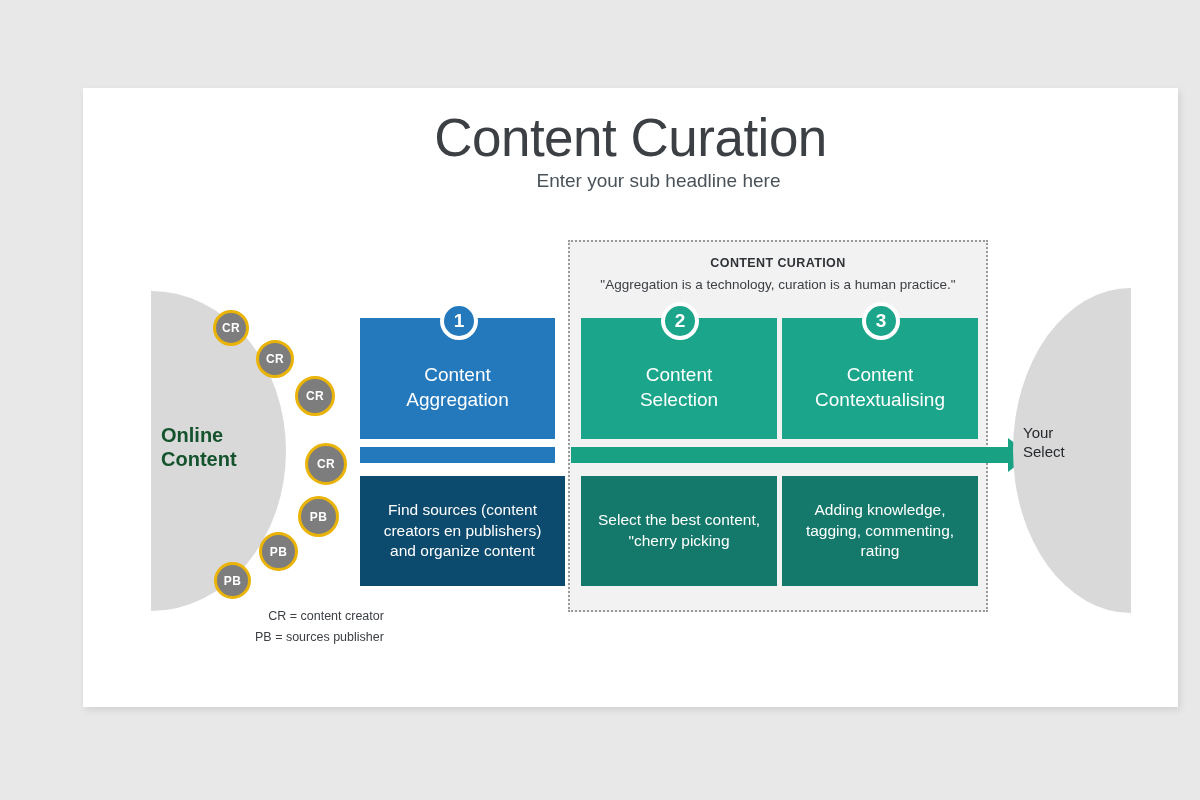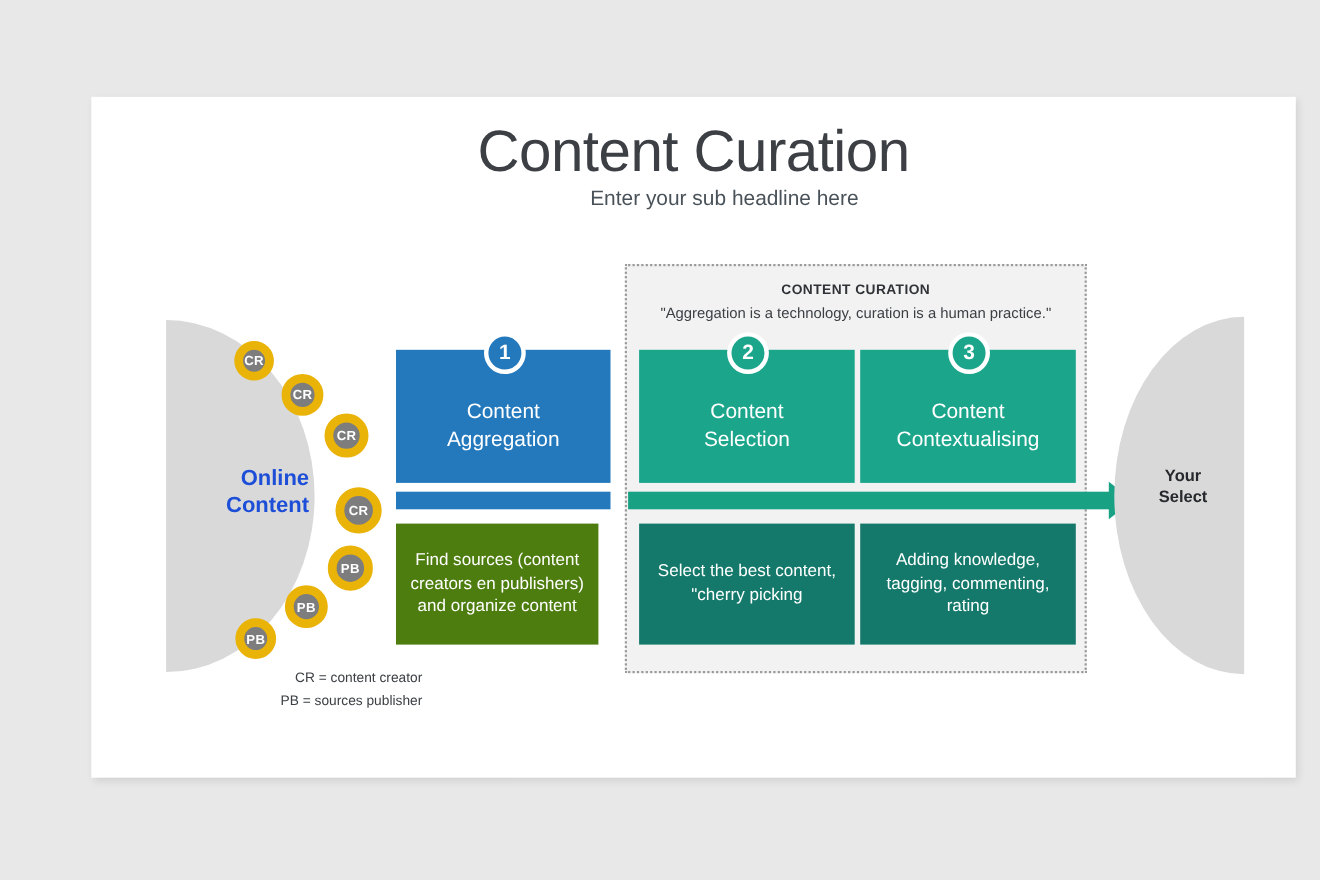--- a/index.html
+++ b/index.html
@@ -93,33 +93,33 @@
     width: 135px;
     height: 320px;
     background: #d9d9d9;
     border-radius: 0 100% 100% 0 / 0 50% 50% 0;
   }
   #left-label {
     position: absolute;
     left: 78px;
     top: 335px;
     width: 120px;
-    text-align: right;
+    text-align: left;
     font-size: 20px;
     font-weight: bold;
-    color: #1d4ed8;
+    color: #14532d;
     line-height: 1.22;
   }
 
   
   .node {
     position: absolute;
     border-radius: 50%;
     background: #7d7d7d;
-    border: 8px solid #eab308;
+    border: 3px solid #eab308;
     box-sizing: border-box;
     color: #ffffff;
     font-size: 12px;
     font-weight: bold;
     display: flex;
     align-items: center;
     justify-content: center;
     letter-spacing: 0.3px;
   }
 
@@ -131,23 +131,23 @@
     width: 118px;
     height: 325px;
     background: #d9d9d9;
     border-radius: 100% 0 0 100% / 50% 0 0 50%;
   }
   #right-label {
     position: absolute;
     left: 940px;
     top: 336px;
     width: 105px;
-    text-align: center;
+    text-align: left;
     font-size: 15px;
-    font-weight: bold;
+    font-weight: normal;
     color: #25282c;
     line-height: 1.26;
   }
 
   
   .step-card {
     position: absolute;
     top: 230px;
     height: 121px;
     color: #ffffff;
@@ -268,21 +268,21 @@
     </div>
   <div id="arrow-head"></div>
 
   <div id="cards-layer">
       <div class="step-card" style="left: 277px; width: 195px; background: rgb(36, 121, 189);">
         <div><span>Content</span><br><span>Aggregation</span></div>
       </div>
       <div class="badge" style="left: 357px; background: rgb(36, 121, 189);">
         <span>1</span>
       </div>
-      <div class="desc-card" style="left: 277px; width: 184px; background: #4d7c0f;">
+      <div class="desc-card" style="left: 277px; width: 205px; background: #0c4a6e;">
         <span>Find sources (content creators en publishers) and organize content</span>
       </div>
       <div class="step-card" style="left: 498px; width: 196px; background: rgb(27, 165, 139);">
         <div><span>Content</span><br><span>Selection</span></div>
       </div>
       <div class="badge" style="left: 578px; background: rgb(27, 165, 139);">
         <span>2</span>
       </div>
       <div class="desc-card" style="left: 498px; width: 196px; background: rgb(20, 121, 107);">
         <span>Select the best content, "cherry picking</span>

